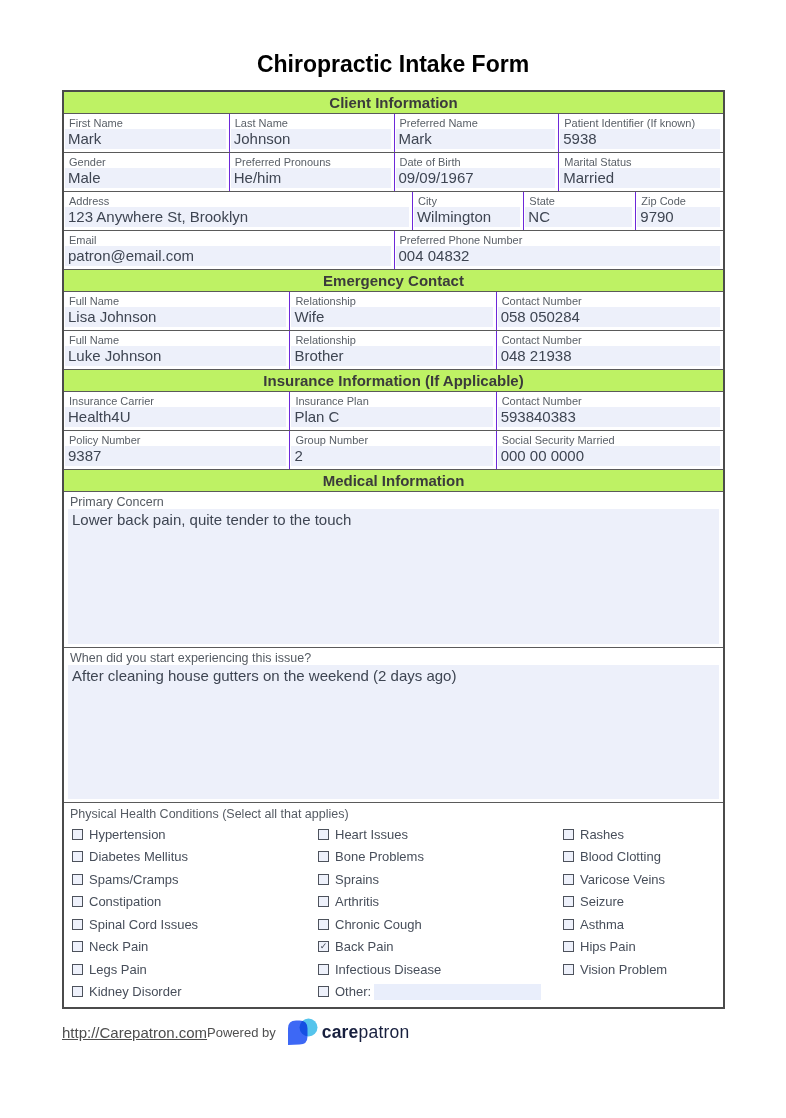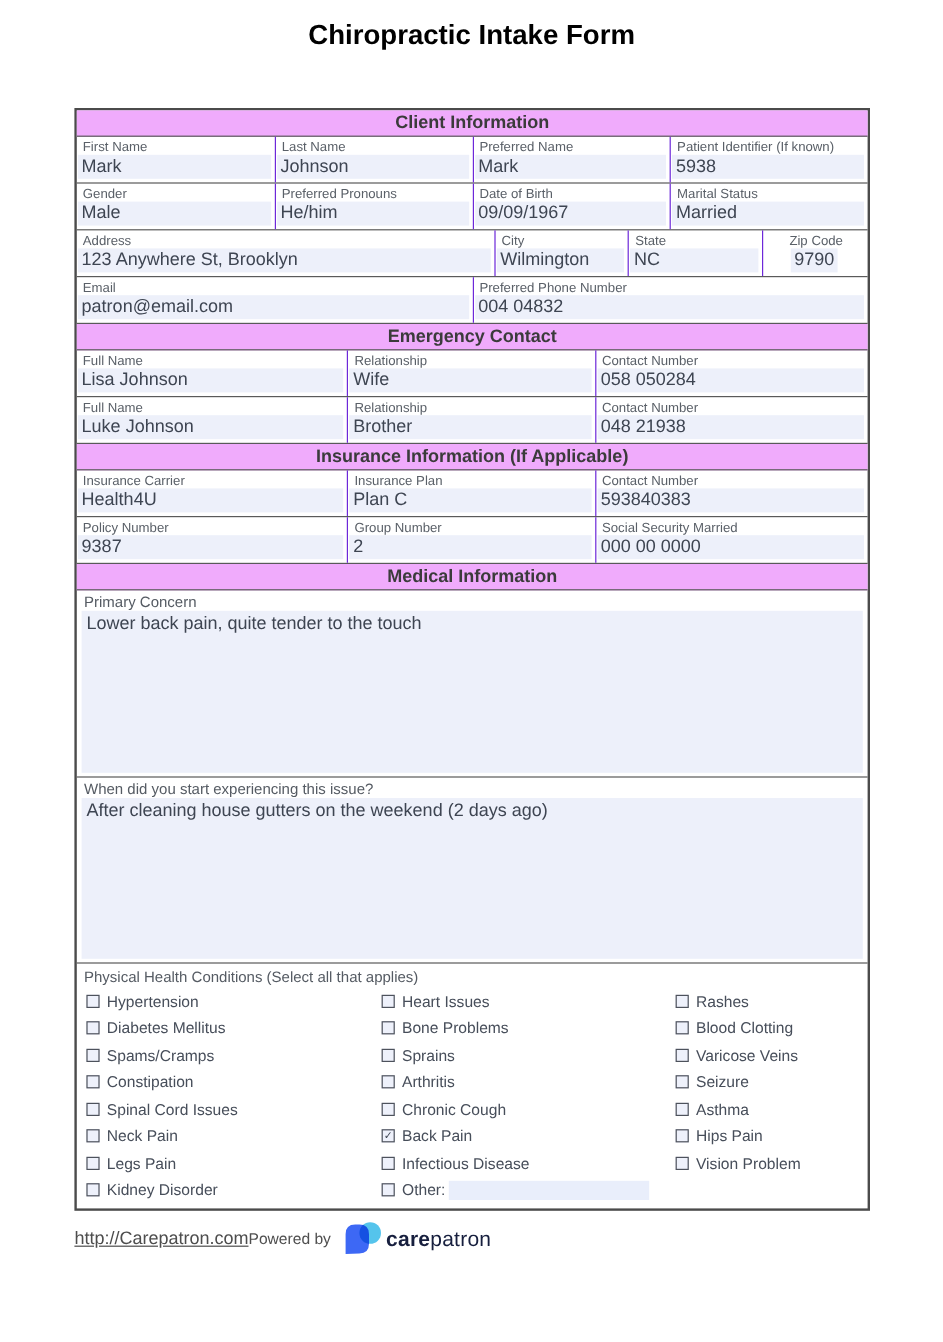--- a/index.html
+++ b/index.html
@@ -3,49 +3,49 @@
 <meta charset="utf-8">
 <style>
   * { box-sizing: border-box; margin: 0; padding: 0; }
   html, body { background: #ffffff; }
   .page {
     width: 786px; height: 1118px; margin: 0 auto; background: #fff;
     position: relative; font-family: "Liberation Sans", "DejaVu Sans", sans-serif;
     overflow: hidden;
   }
   .title {
-    padding-top: 16px; text-align: center;
+    padding-top: 51px; text-align: center;
     font-size: 23px; font-weight: bold; color: #000;
   }
   .form {
     position: absolute; left: 62px; top: 90px; width: 663px;
     border: 2px solid #4b4b4b; background: #fff;
   }
   .form > div { border-bottom: 1px solid #5a5a5a; }
   .form > div:last-child { border-bottom: none; }
   .sec-header {
-    background: #f0abfc; text-align: center;
+    background: #bef264; text-align: center;
     font-size: 15px; font-weight: bold; color: #3b3b3b;
     padding: 2px 0; line-height: 17px;
   }
   .frow { display: flex; align-items: stretch; }
   .fcell { display: flex; flex-direction: column; min-width: 0; }
   .fcell + .fcell { border-left: 1px solid #6d28d9; }
   .flabel {
     font-size: 11px; color: #5a6068; padding: 3px 4px 1px 5px;
     white-space: nowrap; overflow: hidden; height: 15px;
   }
   .fvalue {
     font-size: 15px; color: #3e4552; background: #edf0fa;
     margin: 0 3px 3px 1px; padding: 0 3px; min-height: 20px; line-height: 20px;
     white-space: nowrap; overflow: hidden;
   }
   .w25 { width: 25%; }
   .w50 { width: 50%; }
-  .wAddr { width: 52.8%; } .wCity { width: 16.9%; } .wState { width: 17%; } .wZip { width: 13.3%; align-items: center; }
+  .wAddr { width: 52.8%; } .wCity { width: 16.9%; } .wState { width: 17%; } .wZip { width: 13.3%; }
   .wA { width: 34.2%; } .wB { width: 31.3%; } .wC { width: 34.5%; }
   .mblock { display: flex; flex-direction: column; }
   .mlabel { font-size: 12.5px; color: #555b63; padding: 3px 6px 1px 6px; height: 17px; }
   .mtext {
     background: #edf0fa; margin: 0 4px 3px 4px; padding: 1px 4px;
     font-size: 15px; color: #3e4552; line-height: 19px;
   }
   .mtext.h1 { height: 135px; }
   .mtext.h2 { height: 134px; }
   .cond-label { font-size: 12.5px; color: #555b63; padding: 4px 6px 1px 6px; height: 19px; }

